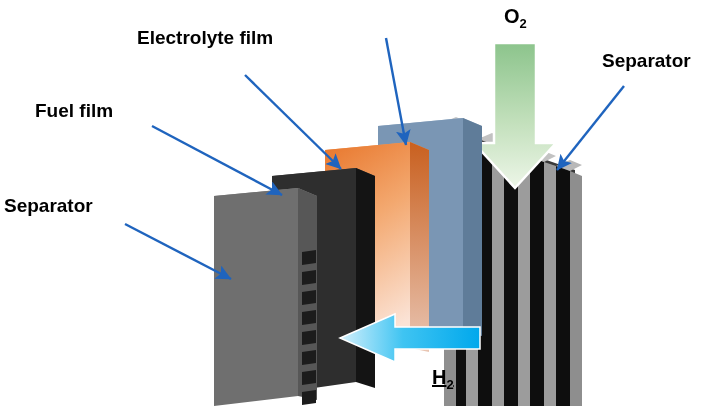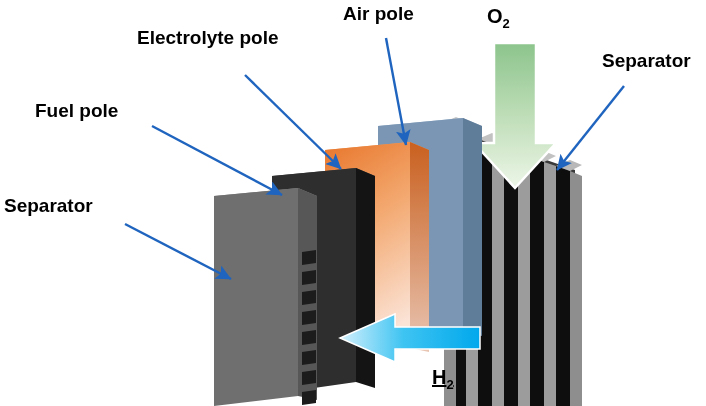--- a/index.html
+++ b/index.html
@@ -9,21 +9,21 @@
   #stage svg{position:absolute;left:0;top:0;}
   .lbl{position:absolute;font-weight:bold;color:#000;white-space:nowrap;
        font-family:"Liberation Sans","DejaVu Sans",sans-serif;}
   .lbl-big{font-size:19px;}
   .lbl-gas{font-size:20px;}
   .lbl-gas sub{font-size:13px;font-weight:bold;}
   #lbl-electrolyte{left:137px;top:27px;}
   #lbl-fuel{left:35px;top:100px;}
   #lbl-sep-left{left:4px;top:195px;}
   #lbl-air{left:343px;top:3px;}
-  #lbl-o2{left:487px;top:5px;}
+  #lbl-o2{left:504px;top:5px;}
   #lbl-sep-right{left:602px;top:50px;}
   #lbl-h2{left:432px;top:366px;text-decoration:underline;}
 </style>
 </head>
 <body>
 
 <div id="stage">
 
   <svg width="706" height="406" viewBox="0 0 706 406">
     <defs>
@@ -146,27 +146,26 @@
 
     <g fill="none" stroke="#1F64BE" stroke-width="2.4" marker-end="url(#ah)">
       <line x1="245" y1="75" x2="341" y2="169"></line>
       <line x1="152" y1="126" x2="282" y2="195"></line>
       <line x1="125" y1="224" x2="231" y2="279"></line>
       <line x1="386" y1="38" x2="406" y2="145"></line>
       <line x1="624" y1="86" x2="557" y2="170"></line>
     </g>
   </svg>
 
-  <div class="lbl lbl-big" id="lbl-electrolyte">Electrolyte pole</div>
+  <div class="lbl lbl-big" id="lbl-electrolyte">Electrolyte film</div>
 
-  <div class="lbl lbl-big" id="lbl-fuel">Fuel pole</div>
+  <div class="lbl lbl-big" id="lbl-fuel">Fuel film</div>
 
   <div class="lbl lbl-big" id="lbl-sep-left">Separator</div>
 
-  <div class="lbl lbl-big" id="lbl-air">Air pole</div>
 
   <div class="lbl lbl-big" id="lbl-sep-right">Separator</div>
 
   <div class="lbl lbl-gas" id="lbl-o2"><span>O</span><sub>2</sub></div>
 
   <div class="lbl lbl-gas" id="lbl-h2"><span>H</span><sub>2</sub></div>
 
 </div>
 
 </body></html>

